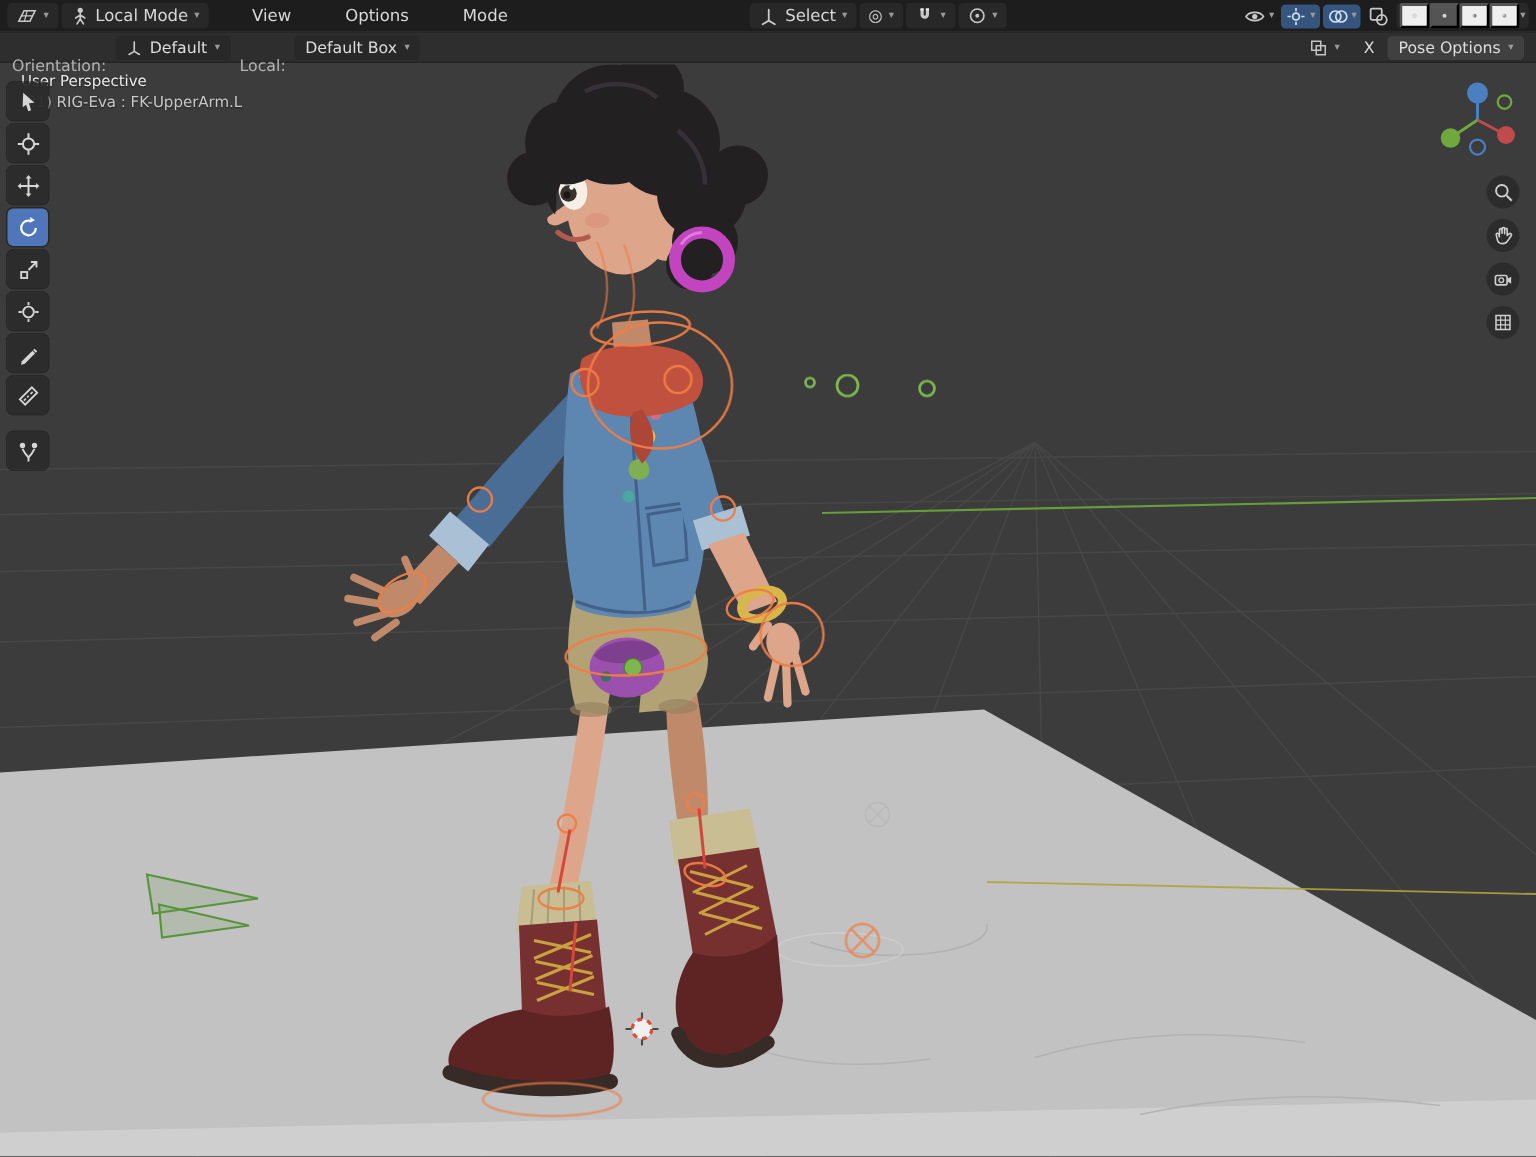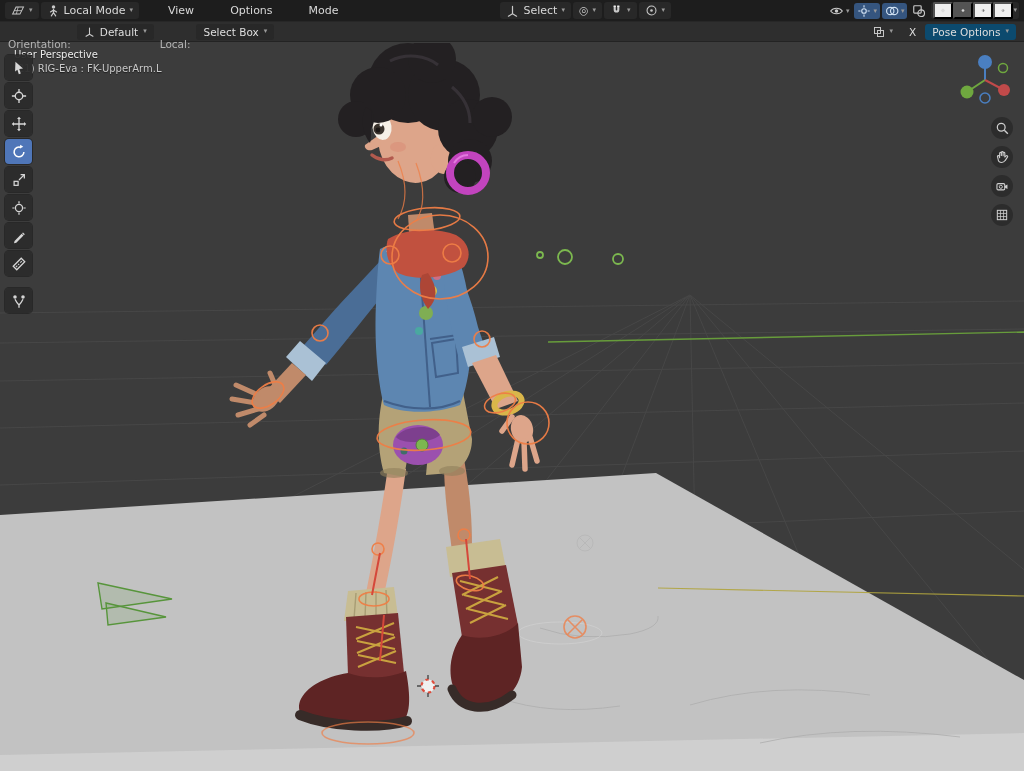--- a/index.html
+++ b/index.html
@@ -21,21 +21,21 @@
   .shade-btn{width:20px;height:17px;display:flex;align-items:center;justify-content:center;border-radius:2px;}
   .shade-btn.active{background:#545454;}
   
   .toolrow{position:absolute;top:21px;left:0;width:100%;height:21px;background:#2e2e2e;
            border-top:1px solid #272727;border-bottom:1px solid #232323;display:flex;
            align-items:center;gap:6px;padding:0 8px;box-sizing:border-box;font-size:10.5px;
            color:#c8c8c8;z-index:30;}
   .label{color:#b4b4b4;margin-top:24px;}
   .dd{display:flex;align-items:center;gap:5px;background:#282828;border-radius:3px;
       padding:0 7px;height:16px;color:#dedede;white-space:nowrap;}
-  .dd.lighter{background:#0c4a6e;}
+  .dd.lighter{background:#404040;}
   
   .viewport{position:absolute;top:43px;left:0;right:0;bottom:0;}
   .scene{position:absolute;inset:0;display:block;}
   .vp-text{position:absolute;left:14px;top:5px;font-size:10px;line-height:14px;color:#ececec;
            text-shadow:0 1px 1px rgba(0,0,0,.55);z-index:6;pointer-events:none;}
   .vp-text .l2{color:#c9c9c9;}
   .tools{position:absolute;left:5px;top:12px;display:flex;flex-direction:column;gap:3px;z-index:10;}
   .tool{width:27px;height:25px;background:rgba(43,43,43,.95);border:none;border-radius:4px;
         display:flex;align-items:center;justify-content:center;padding:0;
         box-shadow:0 0 0 1px rgba(20,20,20,.5);}
@@ -161,21 +161,21 @@
     <span class="label">Orientation:</span>
     <div class="dd">
       <svg width="11" height="11" viewBox="0 0 16 16">
         <path d="M8 12 V3 M8 12 L3 15 M8 12 L13 15" stroke="#c9c9c9" stroke-width="1.6" fill="none" stroke-linecap="round"></path>
       </svg>
       <span>Default</span>
       <span class="caret">▾</span>
     </div>
     <span class="label">Local:</span>
     <div class="dd">
-      <span>Select Box</span>
+      <span>Default Box</span>
       <span class="caret">▾</span>
     </div>
     <div class="spacer"></div>
     <div class="dd" style="background:transparent">
       <svg width="12" height="12" viewBox="0 0 16 16">
         <rect x="2" y="2" width="8" height="8" fill="none" stroke="#c9c9c9" stroke-width="1.3"></rect>
         <rect x="6" y="6" width="8" height="8" fill="none" stroke="#c9c9c9" stroke-width="1.3"></rect>
       </svg>
       <span class="caret">▾</span>
     </div>

